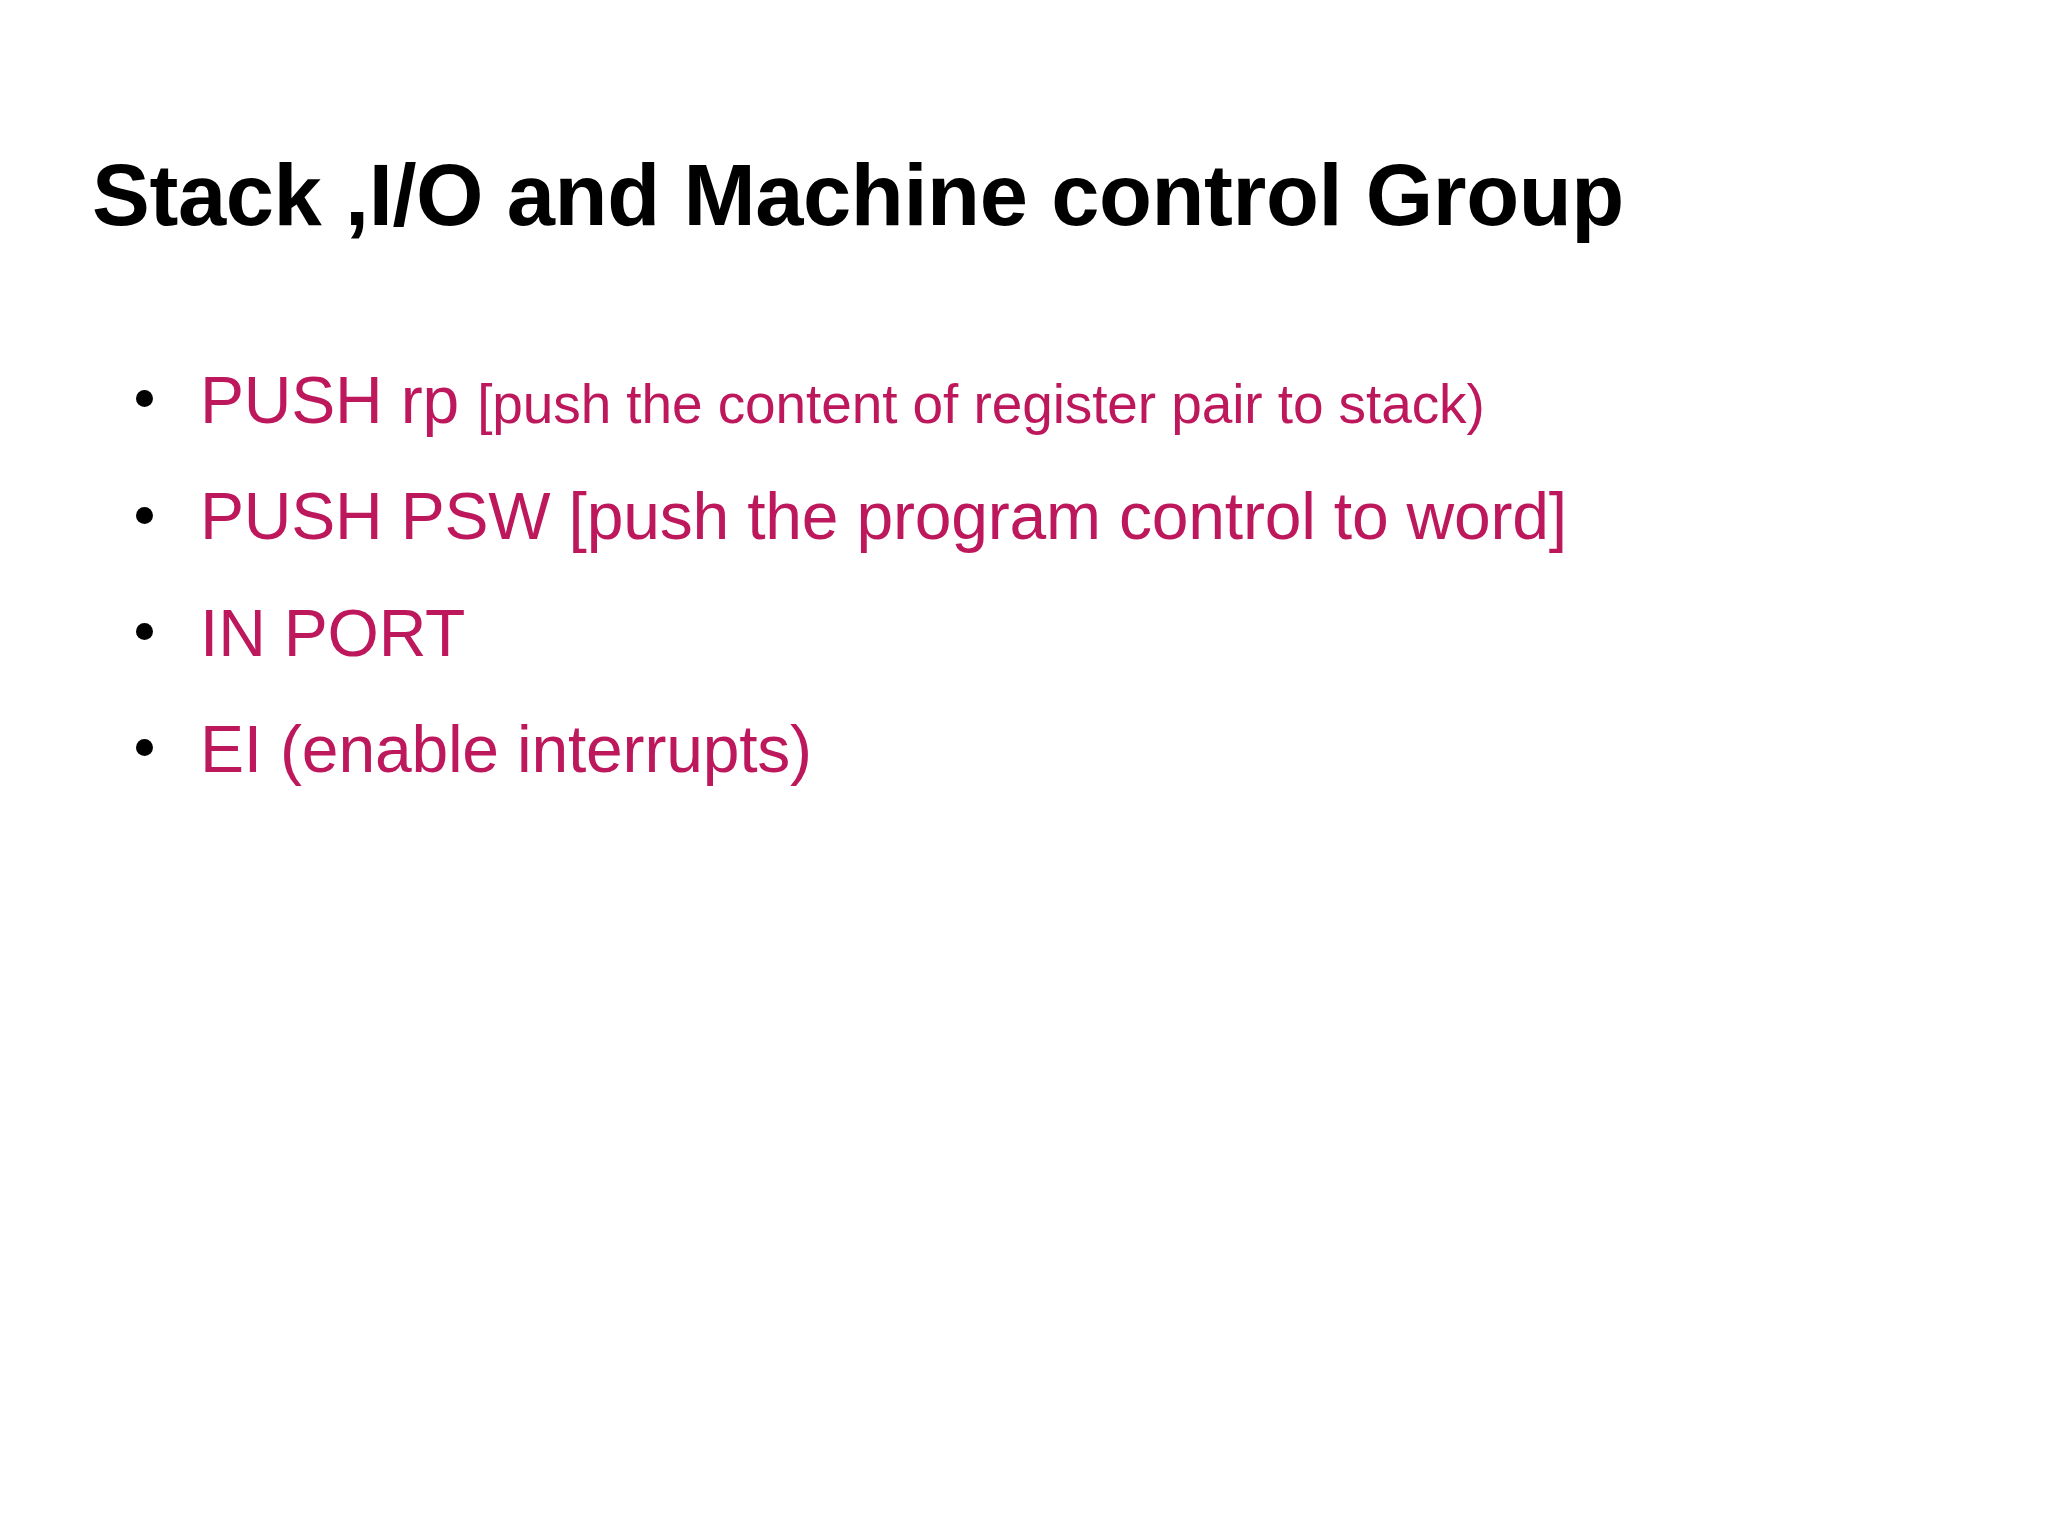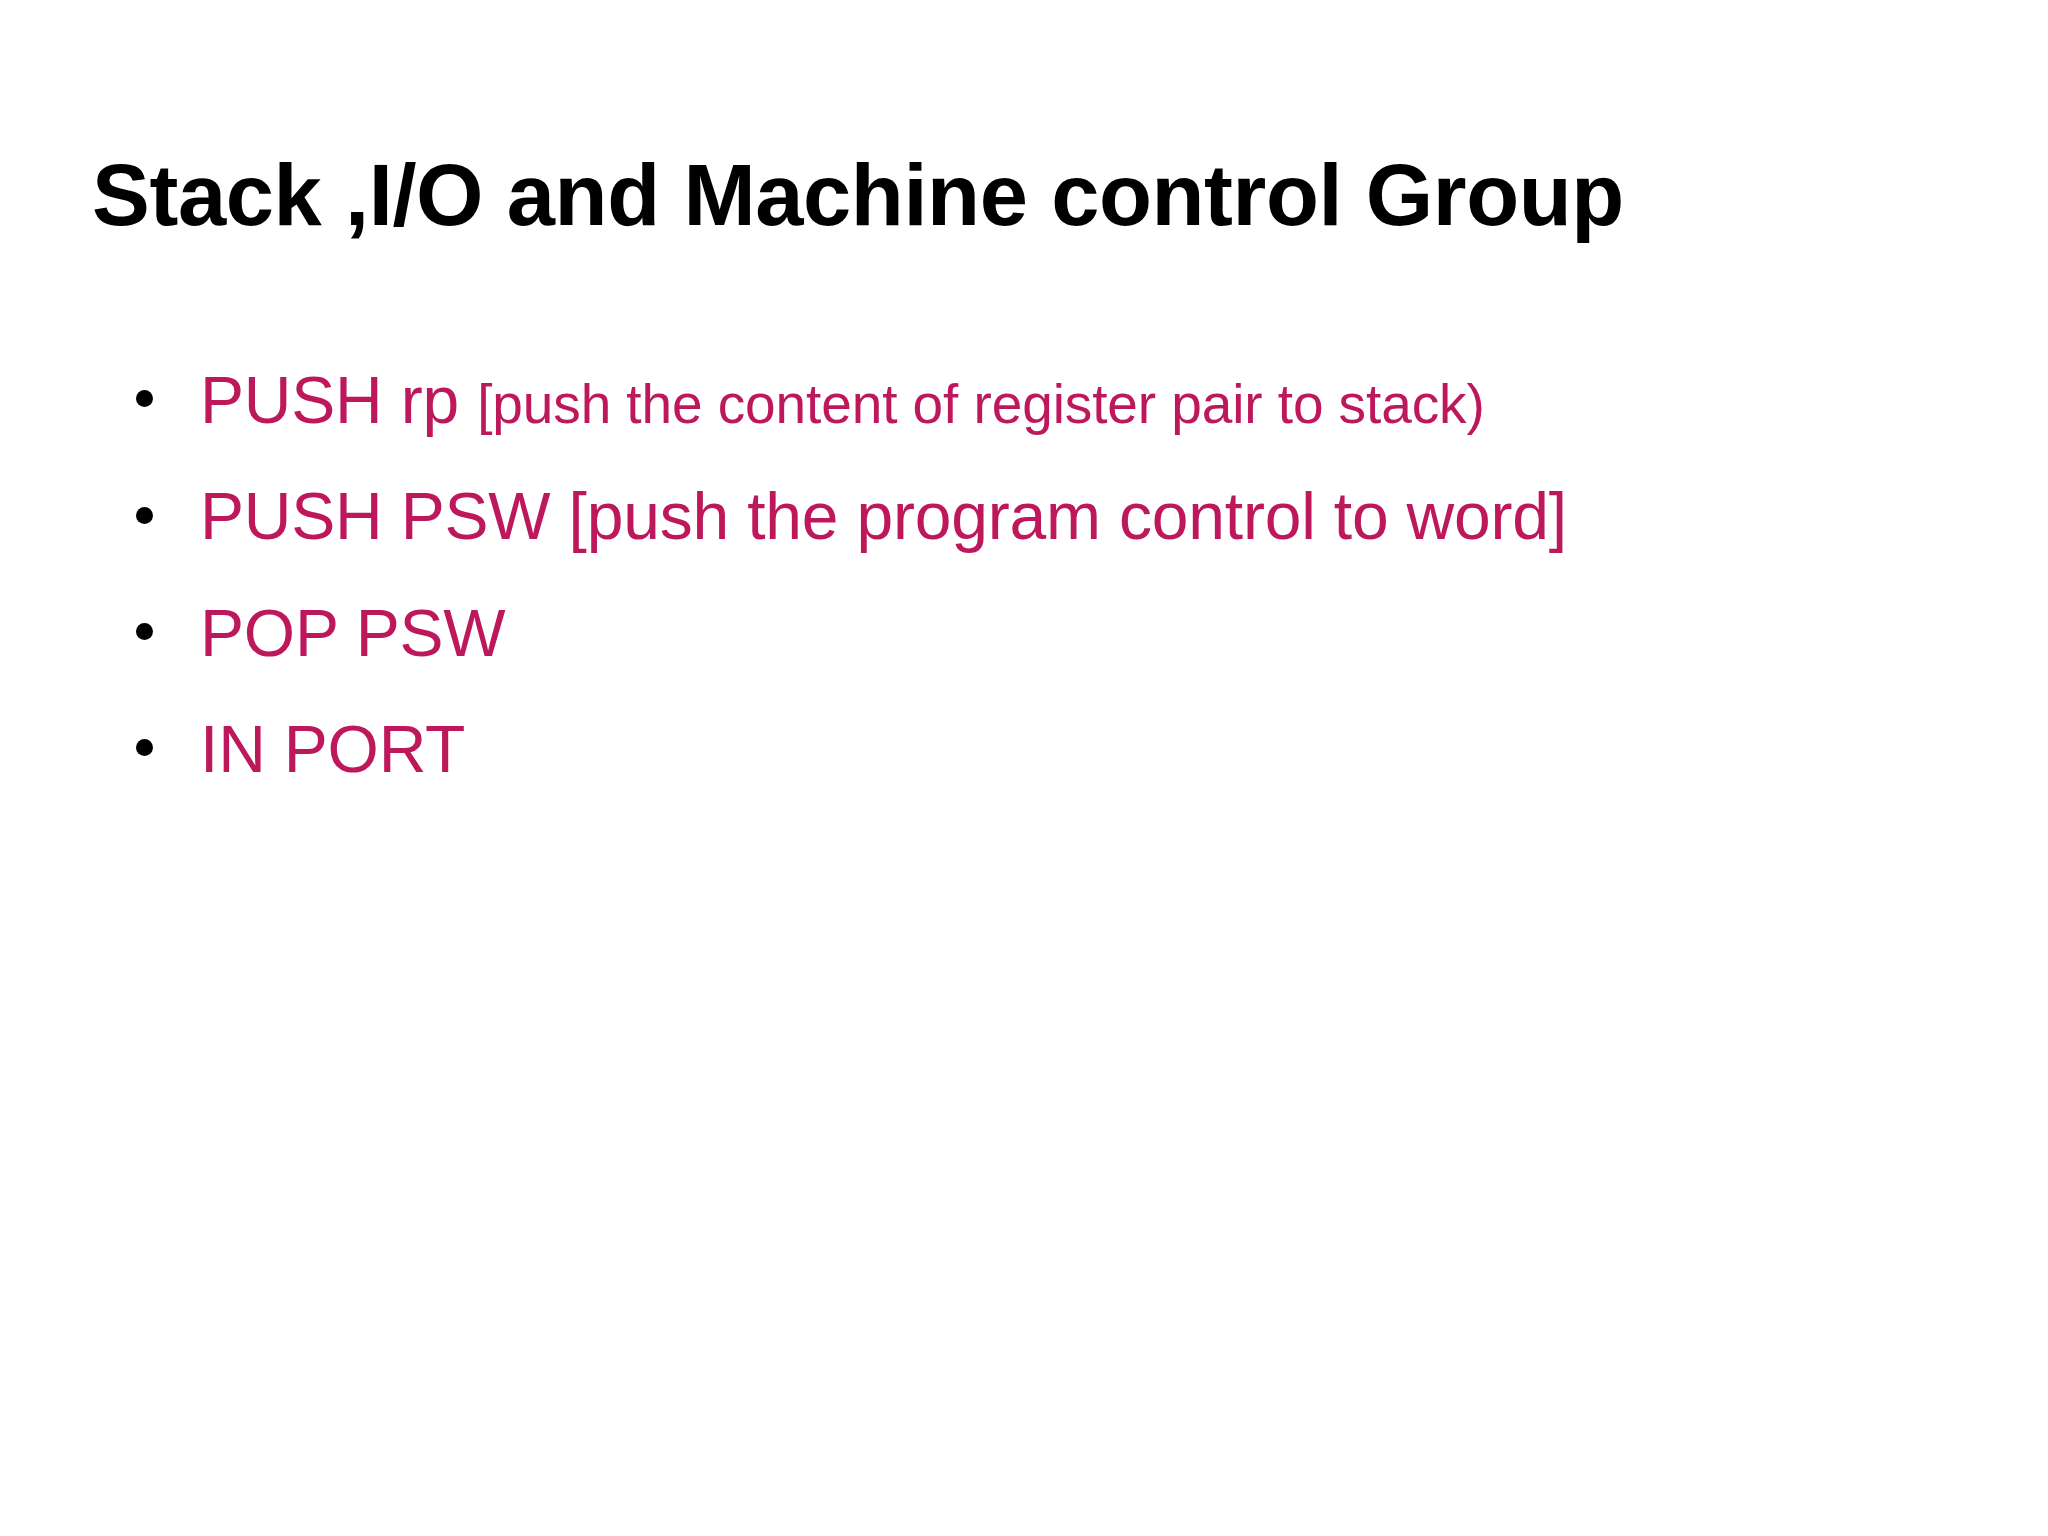--- a/index.html
+++ b/index.html
@@ -106,27 +106,27 @@
       <span class="bullet-marker"></span>
       <span class="bullet-text"><span class="lead">PUSH rp </span><span class="anno-small">[push the content of register pair to stack)</span></span>
     </li>
 
     <li class="bullet-row">
       <span class="bullet-marker"></span>
       <span class="bullet-text">PUSH PSW [push the program control to word]</span>
     </li>
 
 
-    <li class="bullet-row">
-      <span class="bullet-marker"></span>
-      <span class="bullet-text">POP PSW</span>
-    </li>
 
     <li class="bullet-row">
       <span class="bullet-marker"></span>
       <span class="bullet-text">IN PORT</span>
     </li>
 
 
+    <li class="bullet-row">
+      <span class="bullet-marker"></span>
+      <span class="bullet-text">EI (enable interrupts)</span>
+    </li>
 
   </ul>
 
 </div>
 
 </body></html>

